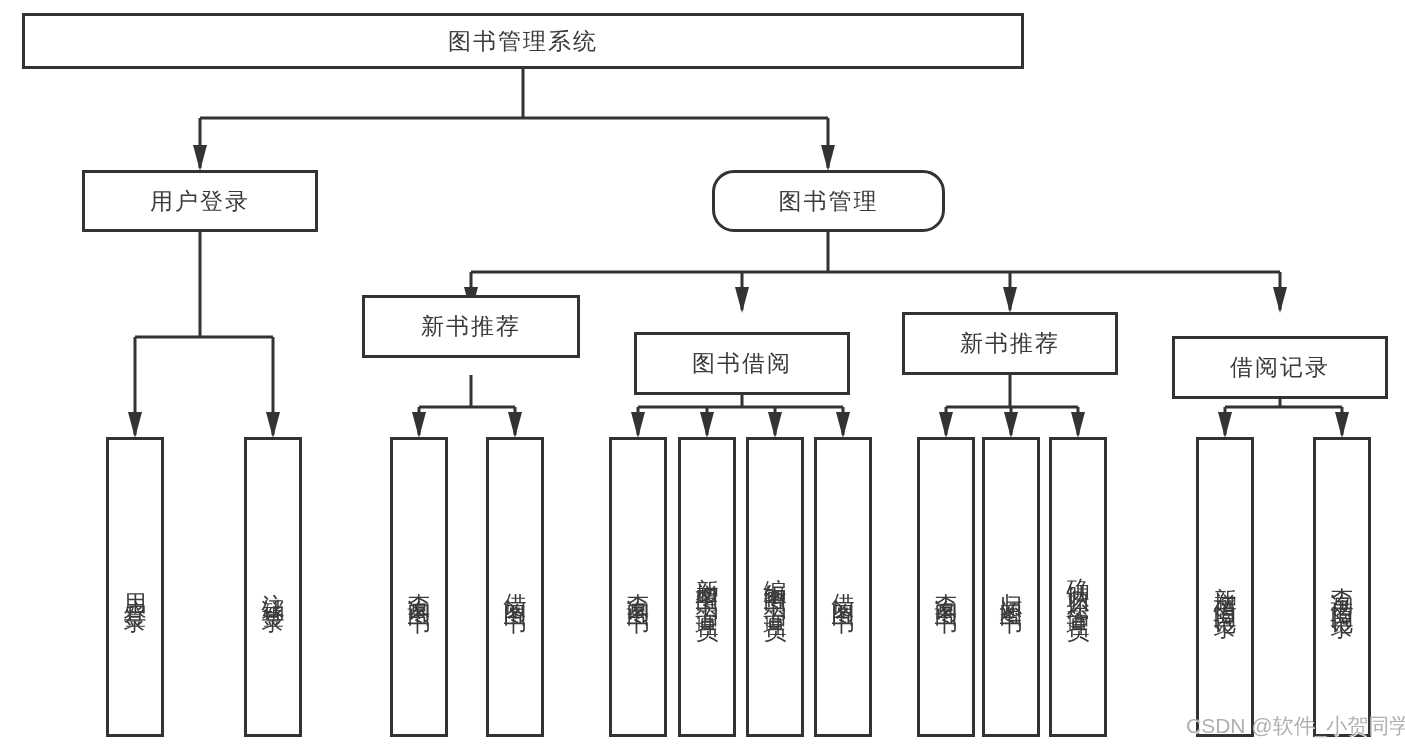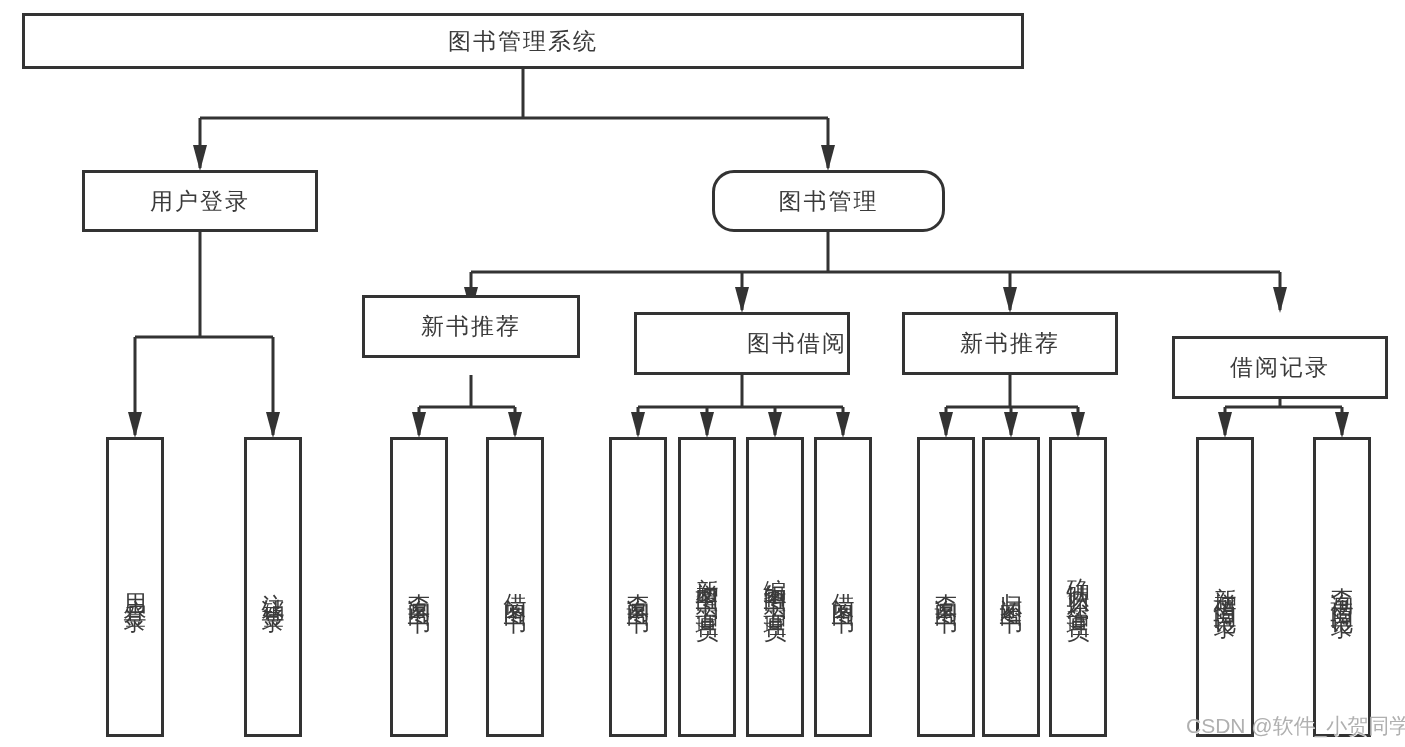--- a/index.html
+++ b/index.html
@@ -109,21 +109,21 @@
   <div class="node" style="left:82px; top:170px; width:236px; height:62px;">
     <span class="lbl">用户登录</span>
   </div>
   <div class="node" style="left:712px; top:170px; width:233px; height:62px;border-radius:22px;">
     <span class="lbl">图书管理</span>
   </div>
 
   <div class="node" style="left:362px; top:295px; width:218px; height:63px;">
     <span class="lbl">新书推荐</span>
   </div>
-  <div class="node" style="left:634px; top:312px; width:216px; height:63px;justify-content:flex-end;">
+  <div class="node" style="left:634px; top:332px; width:216px; height:63px;">
     <span class="lbl">图书借阅</span>
   </div>
   <div class="node" style="left:902px; top:312px; width:216px; height:63px;">
     <span class="lbl">新书推荐</span>
   </div>
   <div class="node" style="left:1172px; top:312px; width:216px; height:63px;margin-top:24px;">
     <span class="lbl">借阅记录</span>
   </div>
 
   <div class="vnode" style="left:106px;">

